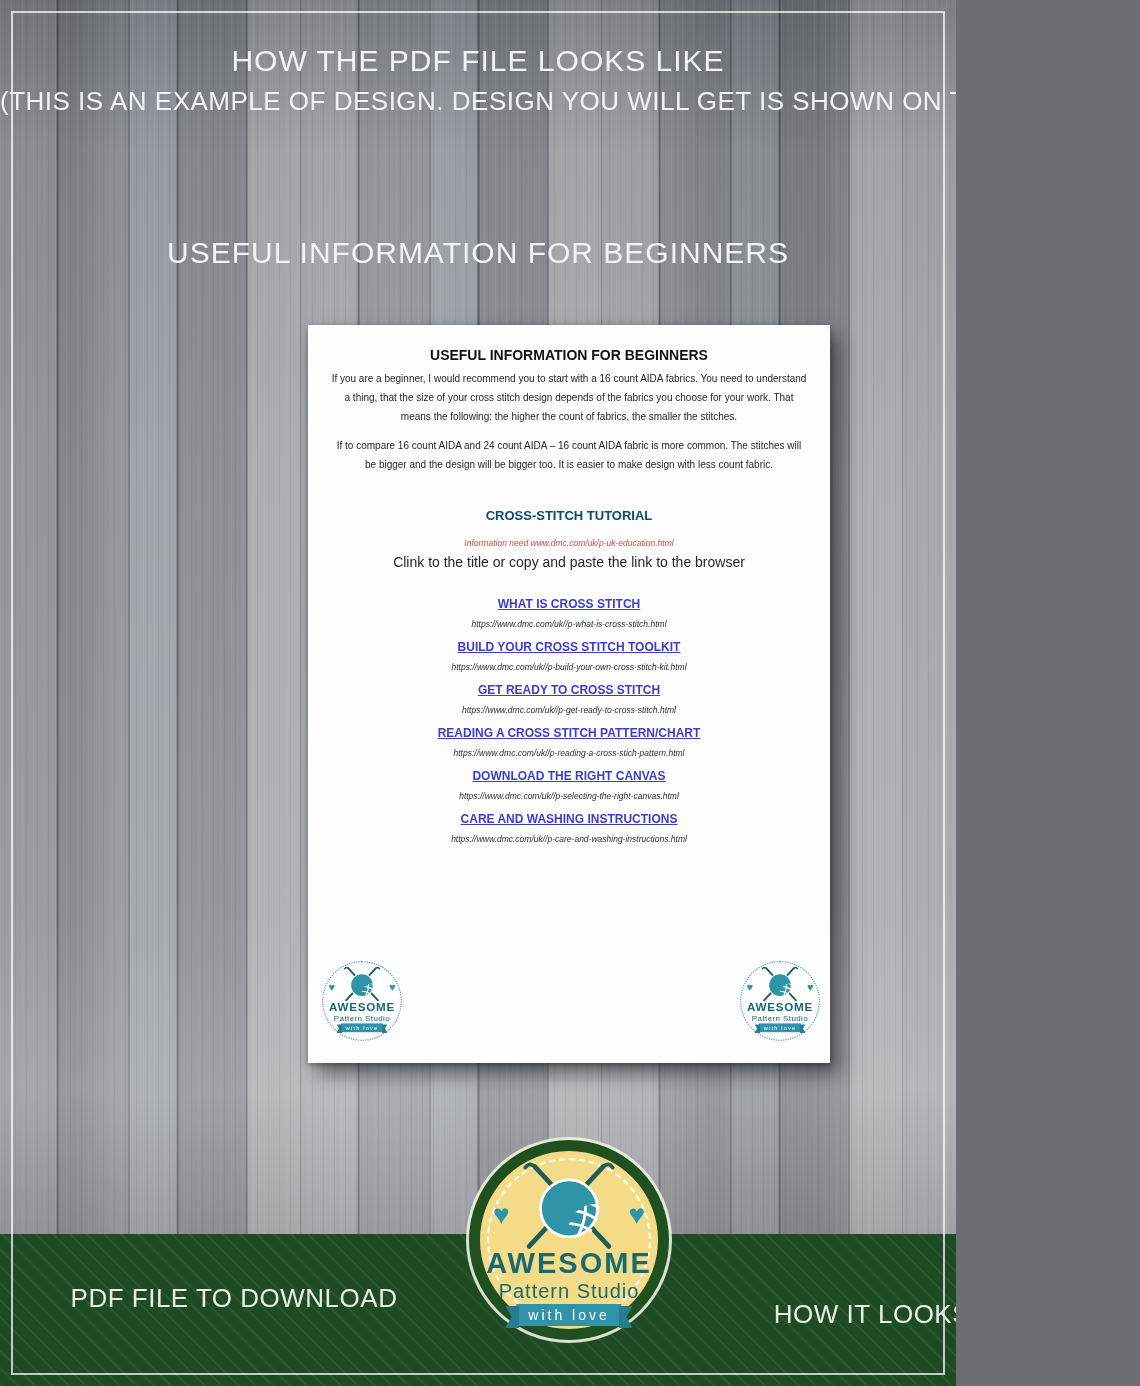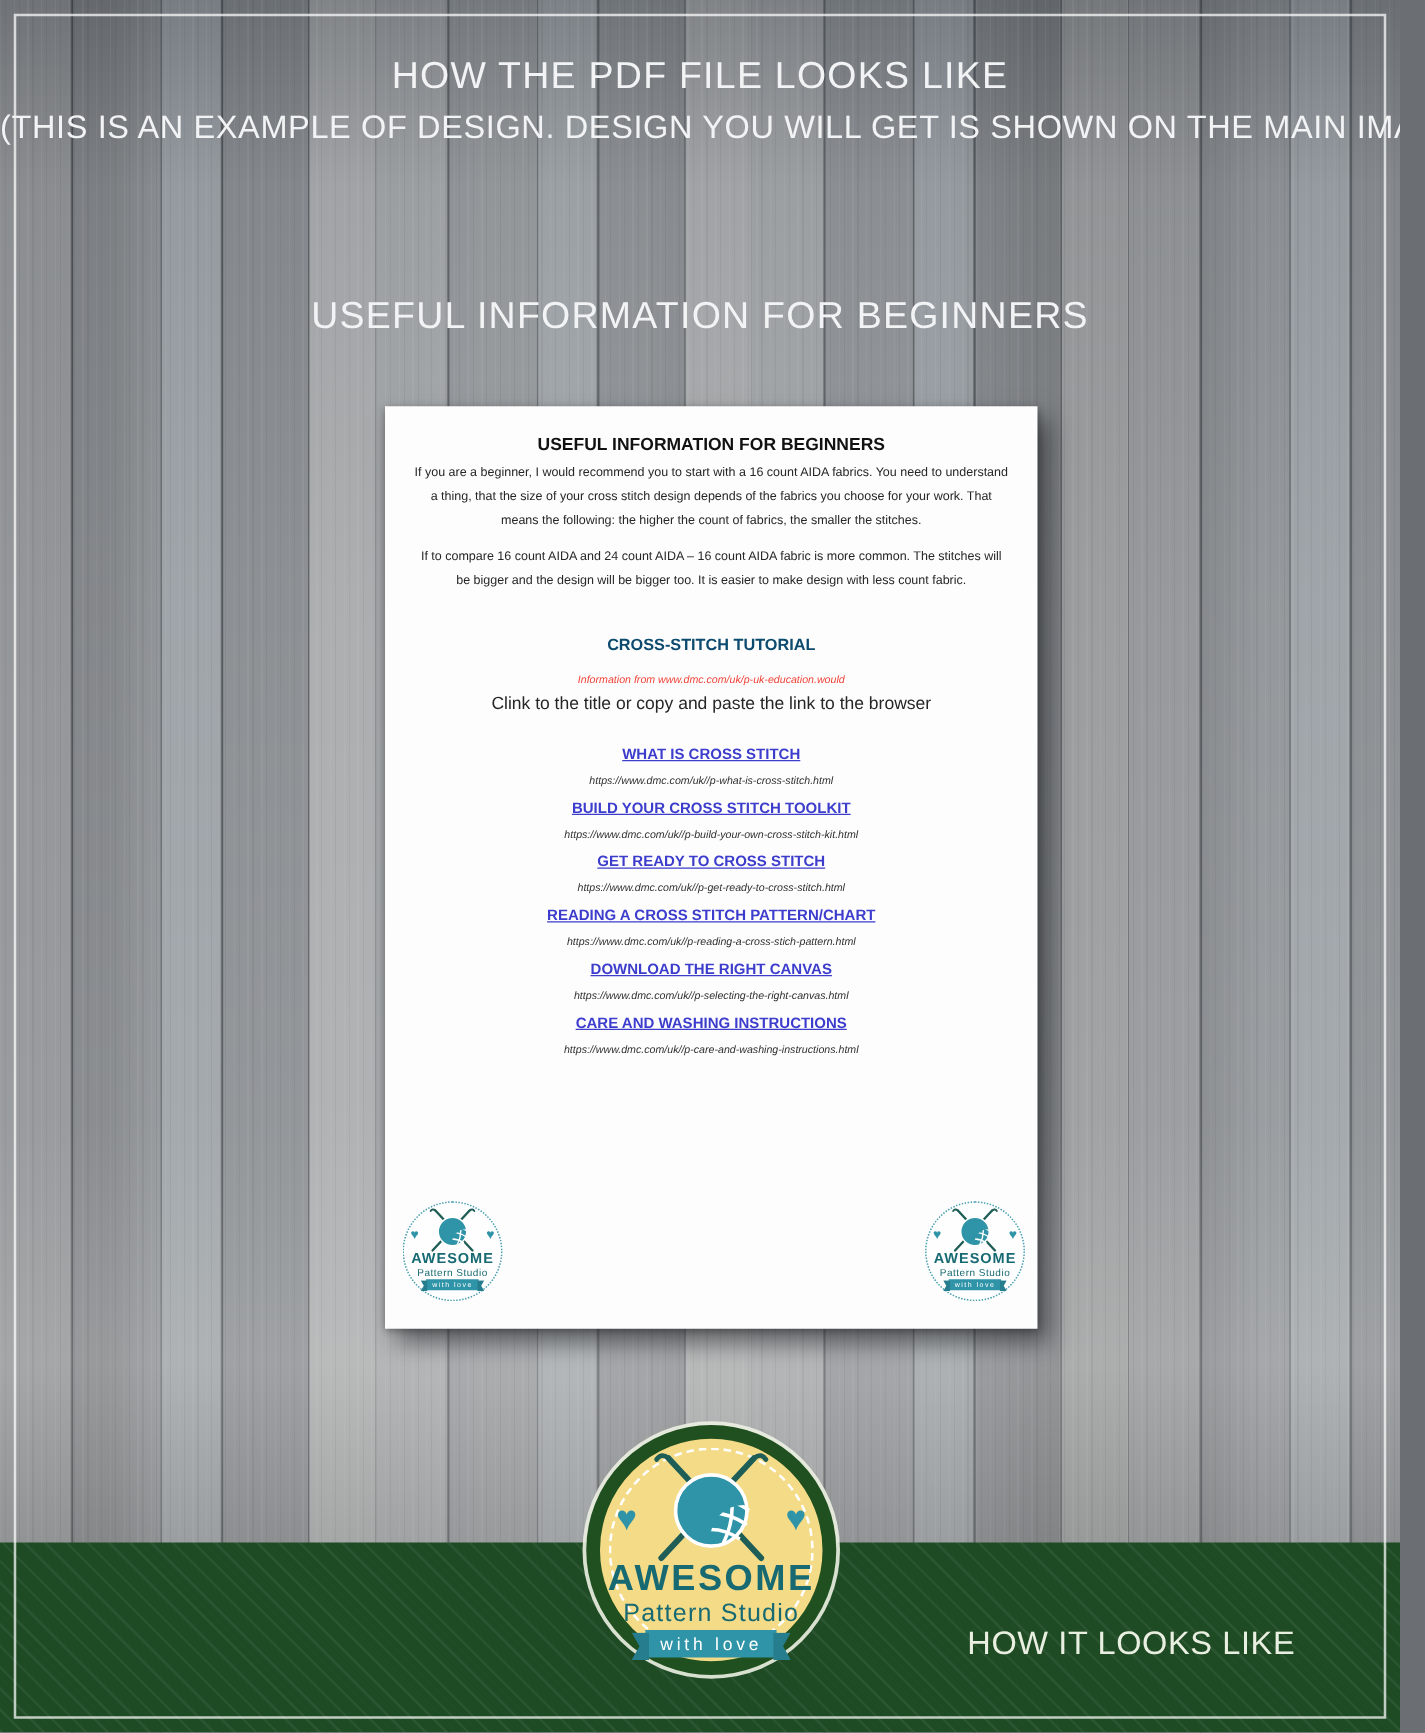--- a/index.html
+++ b/index.html
@@ -1,17 +1,17 @@
 <!DOCTYPE html>
 <html><head>
 <meta charset="utf-8">
 <style>
   html,body{margin:0;padding:0;background:#6b6f73;}
   .stage{
-    position:relative;width:1120px;height:1386px;overflow:hidden;
+    position:relative;width:956px;height:1386px;overflow:hidden;
     font-family:"Liberation Sans",sans-serif;
     background-color:#9a9da0;
     background-image:
       repeating-linear-gradient(90deg, rgba(255,255,255,0.05) 0 1px, transparent 1px 4px, rgba(0,0,0,0.05) 4px 5px, transparent 5px 11px),
       linear-gradient(180deg, rgba(52,58,64,0.34) 0px, rgba(110,114,118,0.12) 150px, rgba(255,255,255,0.05) 480px, rgba(255,255,255,0.10) 900px, rgba(246,244,238,0.22) 1090px, rgba(80,78,74,0.28) 1386px),
       linear-gradient(90deg, rgba(0,0,0,0.12) 0 8%, transparent 12% 30%, rgba(255,255,255,0.07) 34% 46%, transparent 50% 68%, rgba(0,0,0,0.10) 74% 86%, transparent 90%),
       repeating-linear-gradient(90deg,
         #a2a5a8 0px, #a2a5a8 56px, #6d7175 57px, #50555a 58px,
         #8f9397 59px, #8f9397 128px, #585c60 129px,
         #9aa0a5 130px, #9aa0a5 176px, #63676b 177px, #4c5156 178px,
@@ -84,21 +84,21 @@
 
   <div class="hdr-title"><span class="condense">HOW THE PDF FILE LOOKS LIKE</span></div>
   <div class="hdr-sub"><span class="condense">(THIS IS AN EXAMPLE OF DESIGN. DESIGN YOU WILL GET IS SHOWN ON THE MAIN IMAGE)</span></div>
   <div class="section-heading"><span class="condense">USEFUL INFORMATION FOR BEGINNERS</span></div>
 
   <div class="page">
     <div class="page-title">USEFUL INFORMATION FOR BEGINNERS</div>
     <p class="page-para">If you are a beginner, I would recommend you to start with a 16 count AIDA fabrics. You need to understand a thing, that the size of your cross stitch design depends of the fabrics you choose for your work. That means the following: the higher the count of fabrics, the smaller the stitches.</p>
     <p class="page-para second">If to compare 16 count AIDA and 24 count AIDA – 16 count AIDA fabric is more common. The stitches will be bigger and the design will be bigger too. It is easier to make design with less count fabric.</p>
     <div class="tut-title">CROSS-STITCH TUTORIAL</div>
-    <div class="source-note">Information from www.dmc.com/uk/p-uk-education.would</div>
+    <div class="source-note">Information need www.dmc.com/uk/p-uk-education.html</div>
     <div class="instruction">Clink to the title or copy and paste the link to the browser</div>
 
     <div class="links">
       <div class="link-item">
         <a class="link-title">WHAT IS CROSS STITCH</a>
         <div class="link-url">https://www.dmc.com/uk//p-what-is-cross-stitch.html</div>
       </div>
       <div class="link-item">
         <a class="link-title">BUILD YOUR CROSS STITCH TOOLKIT</a>
         <div class="link-url">https://www.dmc.com/uk//p-build-your-own-cross-stitch-kit.html</div>
@@ -166,20 +166,21 @@
         <span class="heart l">♥</span>
         <span class="heart r">♥</span>
         <div class="b-name">AWESOME</div>
         <div class="b-sub">Pattern Studio</div>
         <div class="b-ribbon"><span>with love</span></div>
       </div>
     </div>
   </div>
 
   <div class="banner"></div>
+  <div class="banner-label left"><span class="condense">PDF FILE TO DOWNLOAD</span></div>
   <div class="banner-label right"><span class="condense">HOW IT LOOKS LIKE</span></div>
 
   <div class="badge-big">
     <div class="badge-core yellow">
       <svg class="yarn-svg" viewBox="0 0 120 100">
         <line x1="18" y1="92" x2="96" y2="8" stroke="#1e5e57" stroke-width="5" stroke-linecap="round"></line>
         <path d="M96,8 q6,-5 10,1" stroke="#1e5e57" stroke-width="4" fill="none" stroke-linecap="round"></path>
         <line x1="102" y1="92" x2="24" y2="8" stroke="#1e5e57" stroke-width="5" stroke-linecap="round"></line>
         <path d="M24,8 q-6,-5 -10,1" stroke="#1e5e57" stroke-width="4" fill="none" stroke-linecap="round"></path>
         <circle cx="60" cy="52" r="30" fill="#2f94a7" stroke="#ffffff" stroke-width="3"></circle>

